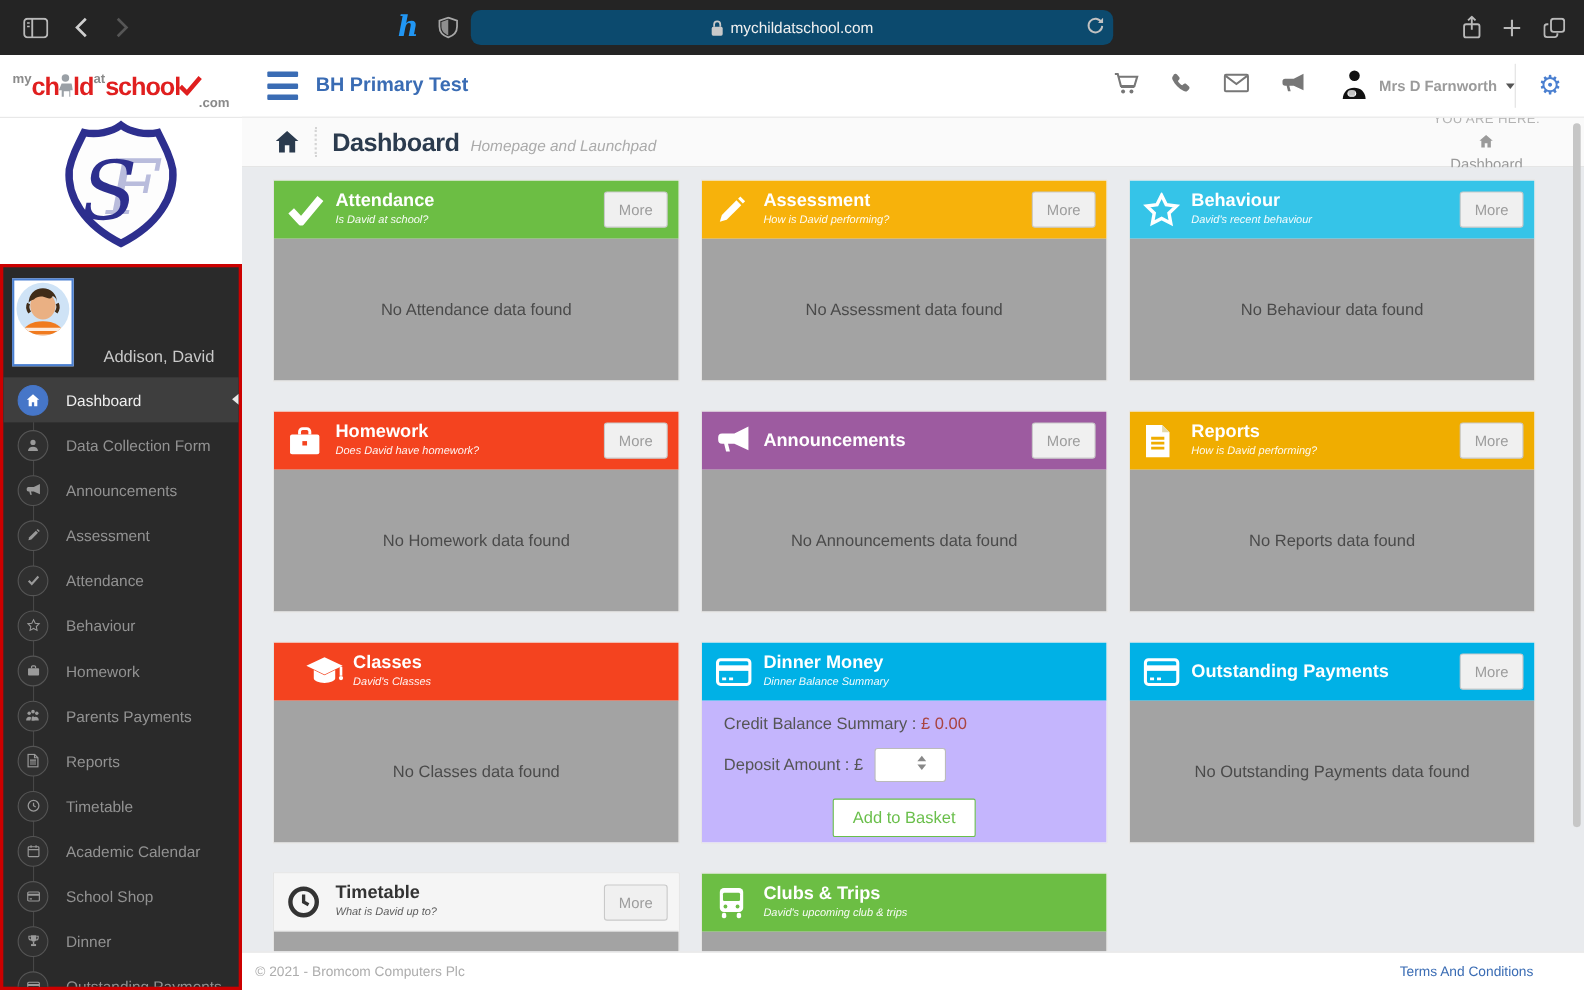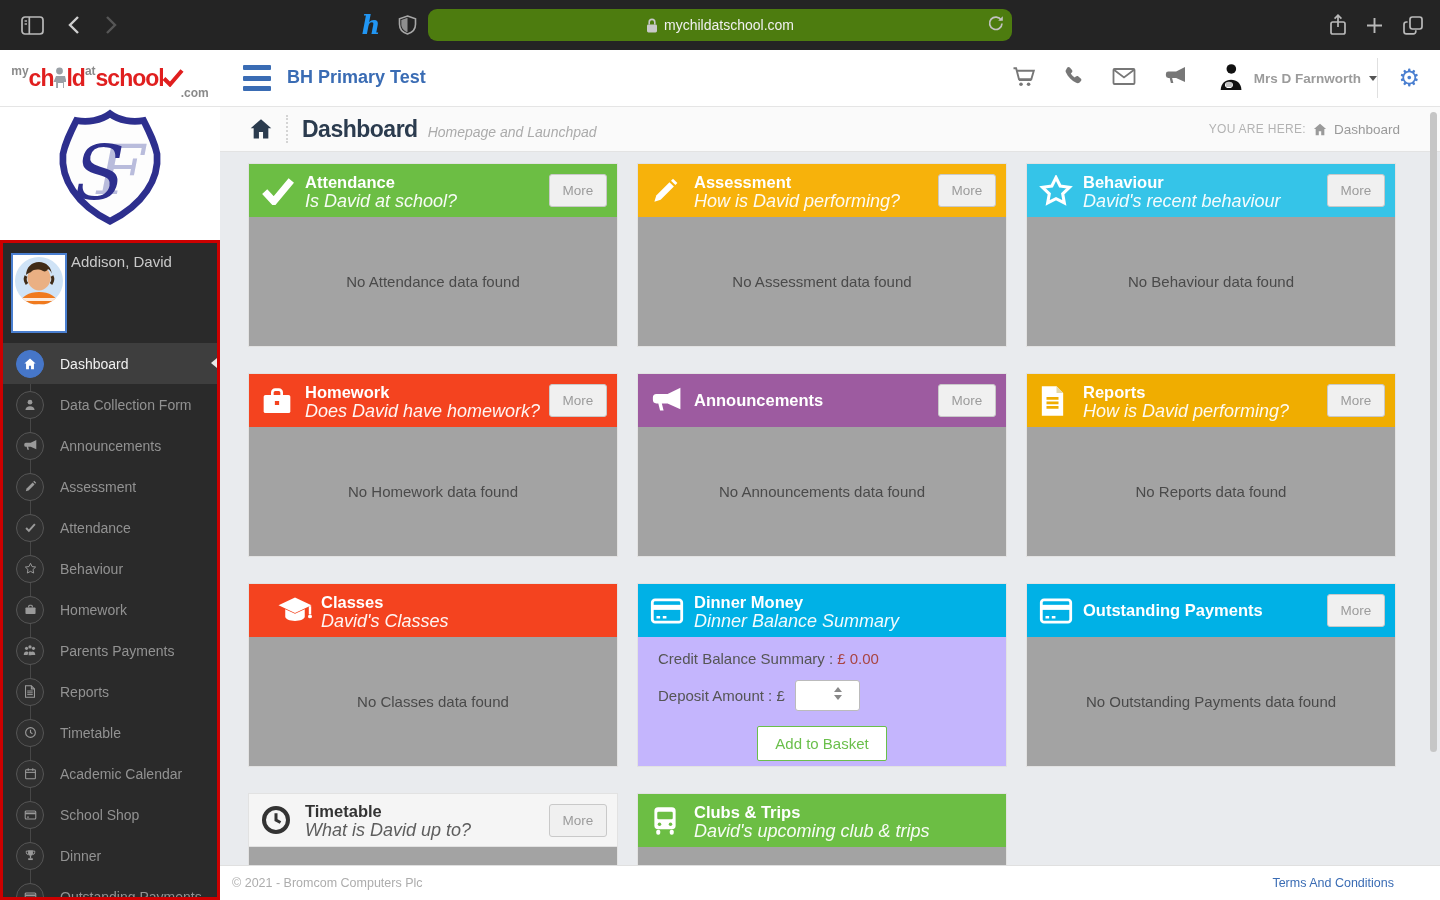--- a/index.html
+++ b/index.html
@@ -1,21 +1,21 @@
 <!DOCTYPE html>
 <html><head>
 <meta charset="utf-8">
 <style>
   *{margin:0;padding:0;box-sizing:border-box;}
   html,body{width:1440px;height:900px;overflow:hidden;font-family:"Liberation Sans",sans-serif;background:#e9ebee;}
 
   
   .browser{position:absolute;top:0;left:0;width:1440px;height:50px;background:#242424;z-index:40;}
   .b-ic{position:absolute;top:0;height:50px;display:flex;align-items:center;justify-content:center;cursor:default;}
-  .urlbar{position:absolute;left:428px;top:9px;width:584px;height:32px;background:#4d7c0f;border-radius:9px;
+  .urlbar{position:absolute;left:428px;top:9px;width:584px;height:32px;background:#0c4a6e;border-radius:9px;
           display:flex;align-items:center;justify-content:center;gap:6px;color:#f0f0f0;font-size:14px;}
   .urlbar .reload{position:absolute;right:8px;top:5px;}
   .h-glyph{font-family:"DejaVu Serif",serif;font-style:italic;font-weight:bold;font-size:26px;color:#2196f3;}
 
   
   .appheader{position:absolute;top:50px;left:0;width:1440px;height:57px;background:#fff;border-bottom:1px solid #e5e5e5;z-index:30;}
   .logo{position:absolute;left:0;top:0;width:220px;height:56px;background:#fff;display:flex;align-items:center;justify-content:center;}
   .logo .sm{font-size:12px;font-weight:bold;color:#8a8a8a;transform:translateY(-7px);}
   .logo .big{font-size:23px;font-weight:bold;color:#e01f1f;letter-spacing:-1px;}
   .logo .com{font-size:12px;font-weight:bold;color:#8a8a8a;align-self:flex-end;transform:translateY(-6px);margin-left:-3px;text-align:center;}
@@ -26,50 +26,50 @@
   .hdr-user{display:flex;align-items:center;gap:8px;cursor:pointer;}
   .hdr-user .uname{font-size:13.5px;font-weight:bold;color:#9b9b9b;}
   .caret-down{width:0;height:0;border-left:4px solid transparent;border-right:4px solid transparent;border-top:5px solid #555;}
   .hdr-divider{position:absolute;right:62px;top:8px;height:40px;width:1px;background:#e0e0e0;}
   .gear{position:absolute;right:20px;top:12px;font-size:24px;color:#4a7fd0;cursor:pointer;line-height:32px;}
 
   
   .sidebar{position:absolute;top:107px;left:0;width:220px;height:793px;background:#2a2a2a;z-index:20;}
   .crest-area{height:133px;background:#fff;display:flex;align-items:flex-start;justify-content:center;overflow:hidden;}
   .red-section{position:absolute;top:133px;left:0;right:0;bottom:0;border:3px solid #cc0000;background:#2a2a2a;overflow:hidden;}
-  .student{display:flex;align-items:flex-start;gap:4px;padding:10px 0 10px 8px;cursor:pointer;}
+  .student{display:flex;align-items:flex-end;gap:27px;padding:10px 0 10px 8px;cursor:pointer;}
   .photo-frame{width:56px;height:80px;background:#fff;border:2px solid #4a7fd0;flex:0 0 56px;display:flex;justify-content:center;padding-top:1px;}
   .student .sname{font-size:15px;color:#c9c9c9;}
   .nav{position:relative;}
   .nav::before{content:"";position:absolute;left:27px;top:10px;bottom:-60px;width:1px;background:#474747;}
   .nav-item{position:relative;height:41px;display:flex;align-items:center;padding-left:13px;gap:16px;cursor:pointer;}
   .nav-item.active{background:#3e3e3e;}
   .nav-ic{width:28px;height:28px;border-radius:50%;background:#303030;border:1px solid #555;display:flex;align-items:center;justify-content:center;position:relative;z-index:1;flex:0 0 28px;}
   .nav-item.active .nav-ic{background:#4676c8;border-color:#4676c8;}
   .nav-label{font-size:14px;color:#929292;}
   .nav-item.active .nav-label{color:#efefef;}
   .active-caret{position:absolute;right:0;top:15px;width:0;height:0;border-top:5.5px solid transparent;border-bottom:5.5px solid transparent;border-right:6px solid #e8e8e8;}
 
   
   .main{position:absolute;top:107px;left:220px;width:1220px;height:793px;}
   .breadcrumb{height:45px;background:#fafafa;border-bottom:1px solid #e3e3e3;display:flex;align-items:center;padding:0 40px 0 29px;}
   .bc-divider{height:28px;border-left:2px dotted #d4d4d4;margin:0 14px 0 13px;}
   .bc-title{font-size:23px;font-weight:bold;color:#2b3b4e;letter-spacing:-0.5px;}
   .bc-sub{font-size:14px;font-style:italic;color:#ababab;margin-left:10px;padding-top:6px;}
-  .bc-right{margin-left:auto;display:flex;align-items:center;gap:7px;font-size:12px;color:#b3b3b3;letter-spacing:0.3px;}
+  .bc-right{margin-left:auto;display:flex;align-items:center;gap:7px;font-size:12px;color:#b3b3b3;letter-spacing:0.3px;flex-direction:column;}
   .bc-right .cur{font-size:13.5px;color:#9a9a9a;letter-spacing:0;}
 
   .cards-wrap{position:absolute;top:45px;left:0;right:0;bottom:35px;overflow:hidden;padding:11px 0 0 28px;background:#e9ebee;}
   .grid{display:grid;grid-template-columns:repeat(3,370px);grid-auto-rows:184px;gap:26px 19px;}
   .card{background:#fcfcfc;border:1px solid #e2e2e2;display:flex;flex-direction:column;overflow:hidden;}
   .card-header{height:53px;flex:0 0 53px;display:flex;align-items:center;padding:0 10px 0 12px;color:#fff;}
   .card-ic{width:44px;flex:0 0 44px;display:flex;align-items:center;justify-content:flex-start;}
   .card-titles{display:flex;flex-direction:column;justify-content:center;gap:1px;}
   .card-title{font-size:16.5px;font-weight:bold;line-height:19px;}
-  .card-sub{font-size:18px;font-style:italic;line-height:16px;opacity:0.95;}
+  .card-sub{font-size:10px;font-style:italic;line-height:16px;opacity:0.95;}
   .card-sub:empty{display:none;}
   .more-btn{margin-left:auto;width:58px;height:33px;background:#f0f0f0;border:1px solid #c9c9c9;border-radius:3px;color:#9c9c9c;font-size:13.5px;font-family:"Liberation Sans",sans-serif;cursor:pointer;}
   .card-header.light{background:#f5f5f5;color:#333;border-bottom:1px solid #e2e2e2;}
   .card-header.light .card-sub{color:#555;}
   .card-body{flex:1;display:flex;align-items:center;justify-content:center;font-size:15px;color:#4a4a4a;background:#a3a3a3;}
 
   
   .dm-body{flex:1;padding:13px 20px 0;background:#c4b5fd;font-size:15px;color:#555;}
   .dm-credit .val{color:#a94442;}
   .dm-deposit{margin-top:13px;display:flex;align-items:center;gap:10px;}

